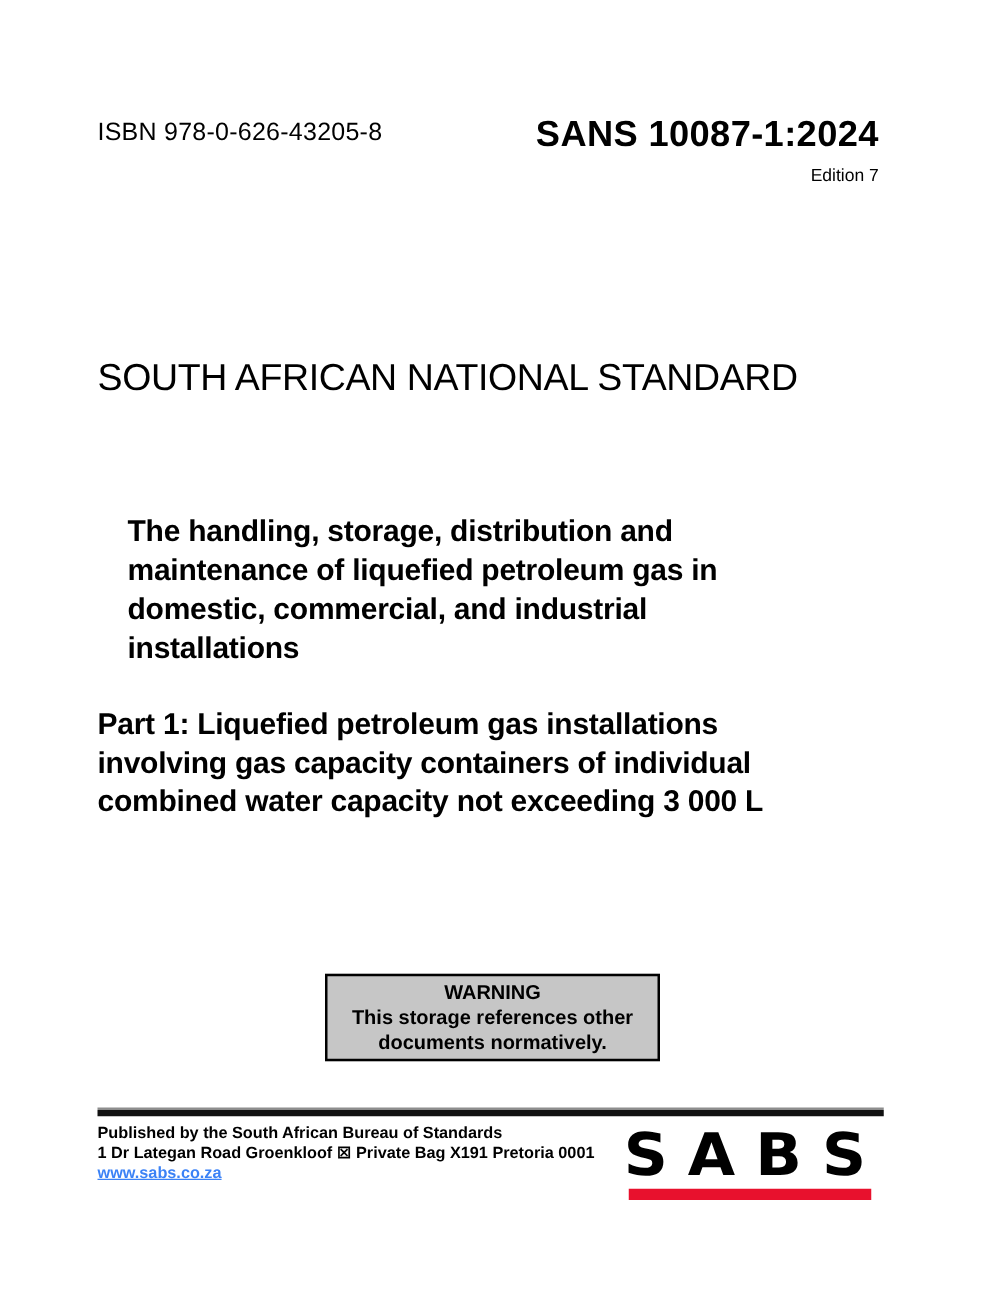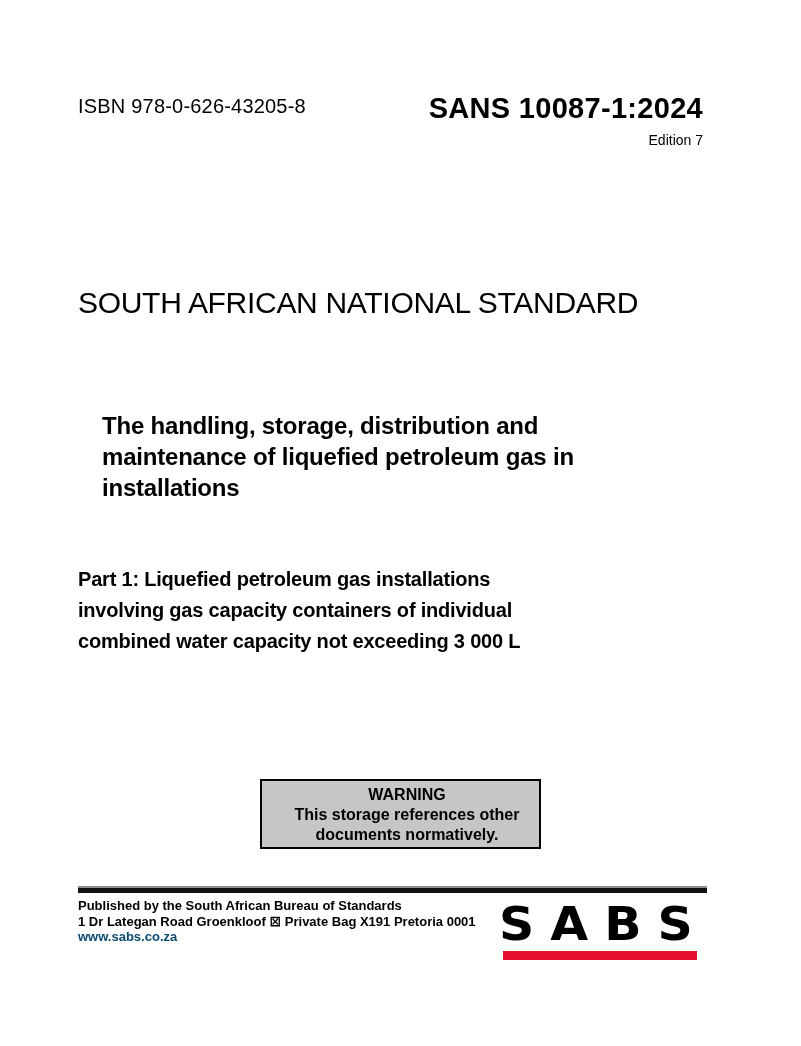--- a/index.html
+++ b/index.html
@@ -53,39 +53,38 @@
     font-size: 24px;
     font-weight: 700;
     line-height: 31px;
     letter-spacing: -0.2px;
     margin-left: 24px;
   }
   .part-block {
     position: absolute;
     left: 78px;
     top: 564px;
-    font-size: 20px;
+    font-size: 24px;
     font-weight: 700;
     line-height: 31px;
     letter-spacing: -0.2px;
   }
   .warning-box {
     position: absolute;
     left: 260px;
     top: 779px;
     width: 264px;
     height: 62px;
     background: #c6c6c6;
     border: 2px solid #000000;
     text-align: center;
     font-size: 16px;
     font-weight: 700;
     line-height: 20px;
     padding-top: 4px;
-    padding-left: 13px;
   }
   .divider-bar {
     position: absolute;
     left: 78px;
     top: 886px;
     width: 629px;
     height: 7px;
     background: linear-gradient(#8d8d8d 0 2px, #111111 2px 100%);
   }
   .footer-text {
@@ -95,21 +94,22 @@
     font-size: 13px;
     font-weight: 700;
     line-height: 15.5px;
   }
   .envelope {
     font-family: "DejaVu Sans", sans-serif;
     font-size: 14px;
     font-weight: 700;
   }
   .website-link {
-    color: #0c4a6e;
+    color: #3b82f6;
+    text-decoration: underline;
     cursor: pointer;
   }
   .sabs-logo-text {
     position: absolute;
     left: 499px;
     top: 901px;
     font-family: "DejaVu Sans", sans-serif;
     font-size: 49px;
     font-weight: 700;
     line-height: 1;
@@ -137,20 +137,21 @@
   <div class="std-block">
     <div class="std-number">SANS 10087-1:2024</div>
     <div class="edition">Edition 7</div>
   </div>
 
   <div class="main-heading">SOUTH AFRICAN NATIONAL STANDARD</div>
 
   <div class="title-block">
     <div>The handling, storage, distribution and</div>
     <div>maintenance of liquefied petroleum gas in</div>
+    <div>domestic, commercial, and industrial</div>
     <div>installations</div>
   </div>
 
   <div class="part-block">
     <div>Part 1: Liquefied petroleum gas installations</div>
     <div>involving gas capacity containers of individual</div>
     <div>combined water capacity not exceeding 3 000 L</div>
   </div>
 
   <div class="warning-box">

